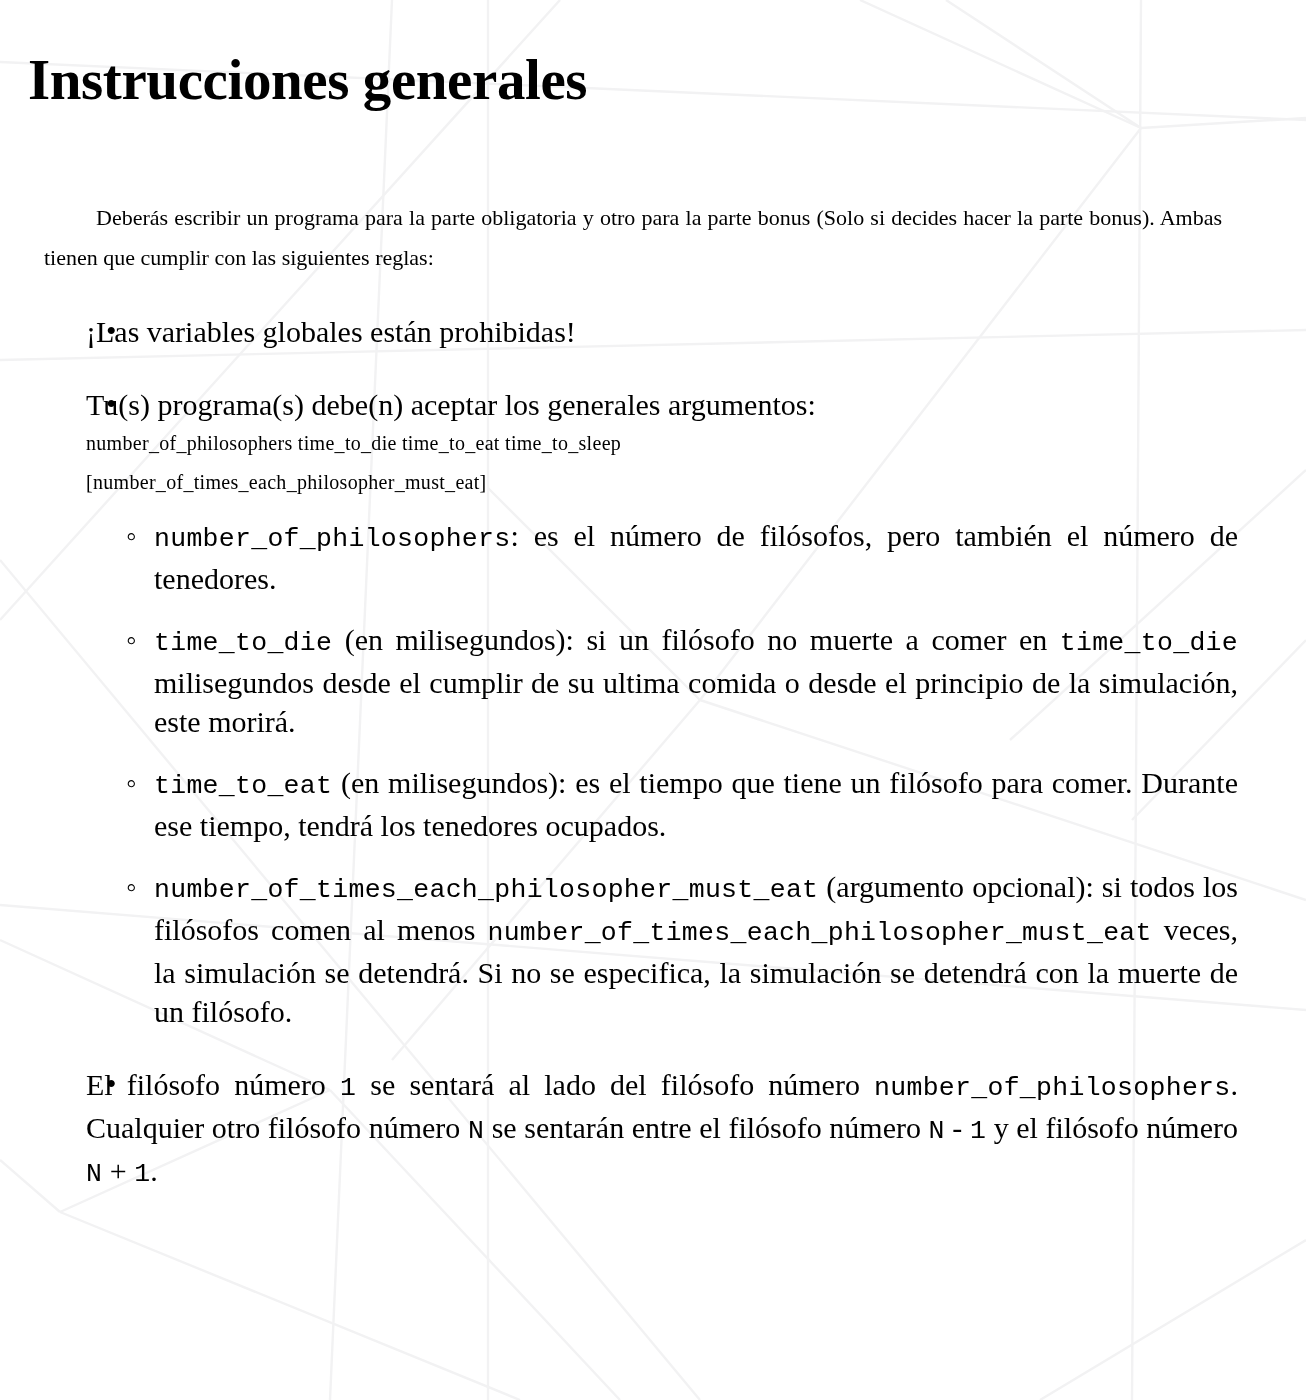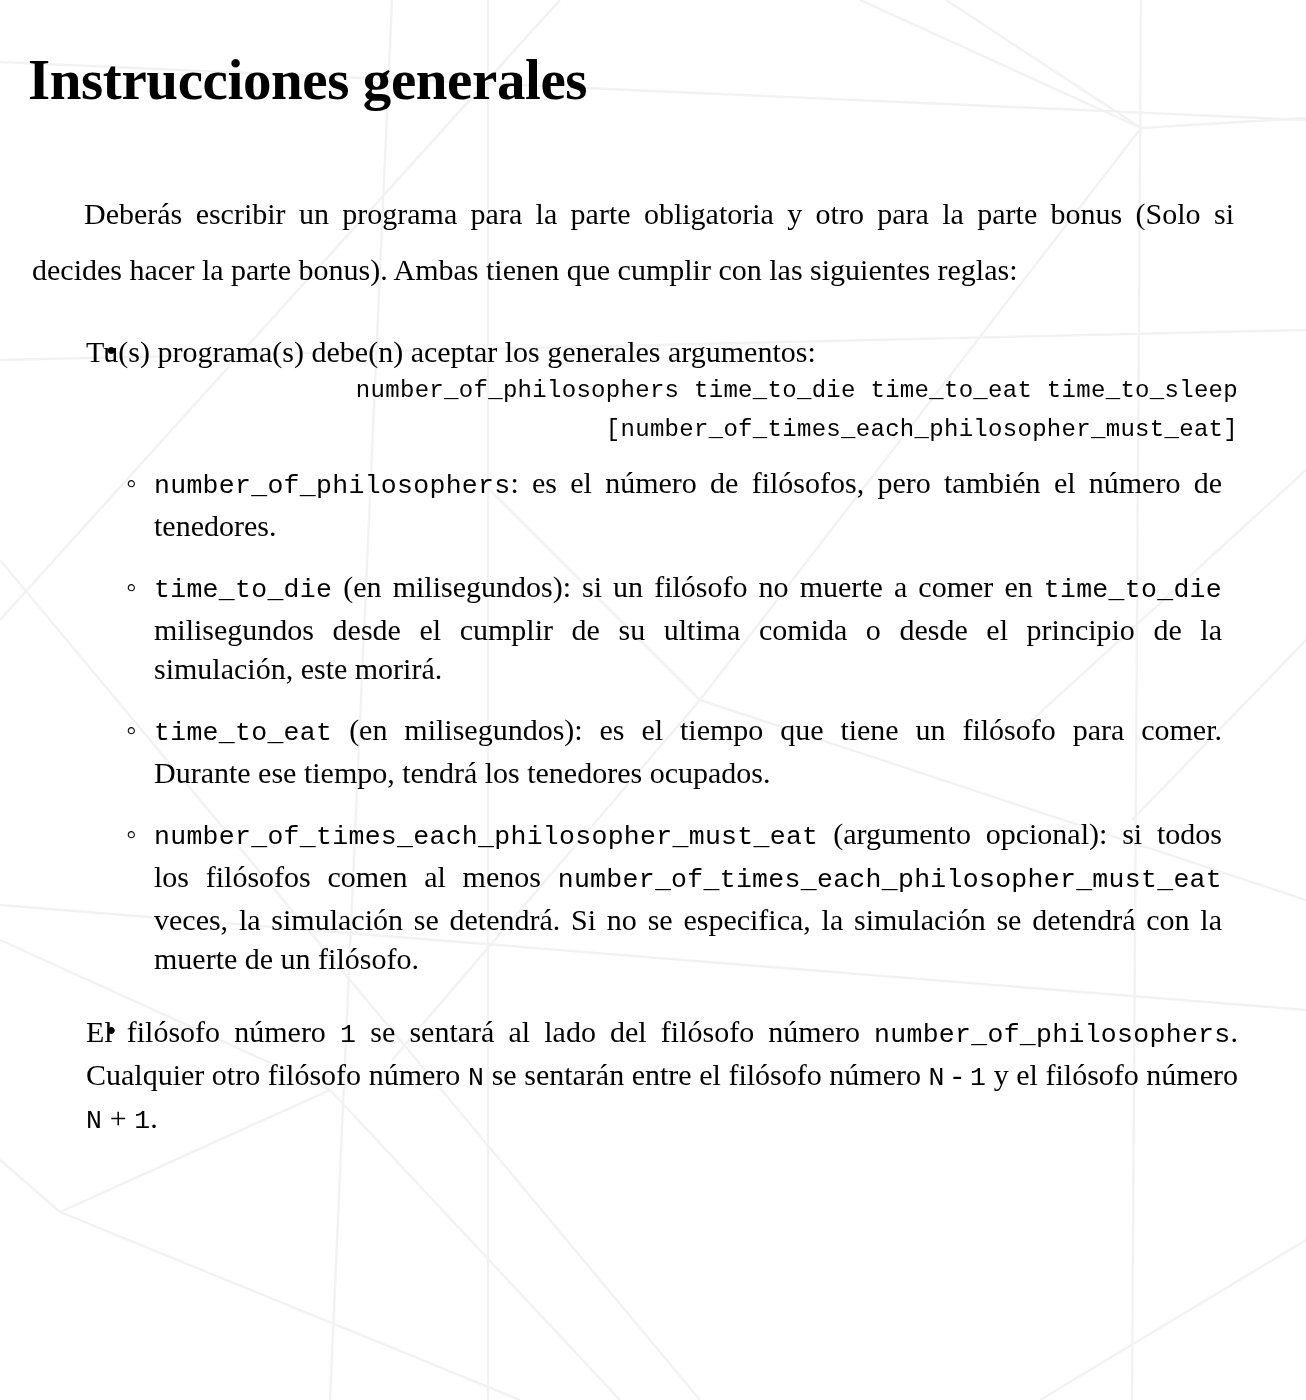--- a/index.html
+++ b/index.html
@@ -50,24 +50,24 @@
   }
 
   .content {
     position: absolute;
     left: 28px;
     top: 182px;
     width: 1210px;
   }
 
   p.intro {
-    margin: 4px;
+    margin: 16px;
     text-indent: 52px;
-    font-size: 30px;
-    line-height: 56px;
+    font-size: 22px;
+    line-height: 40px;
     text-align: justify;
     text-justify: inter-word;
     hyphens: none;
   }
 
   ul.lvl1 {
     list-style: none;
     margin: 0;
     padding: 0;
   }
@@ -86,21 +86,21 @@
     left: 54px;
     top: -1px;
     font-size: 30px;
     line-height: 39px;
   }
   ul.lvl1 > li { margin-left: 24px; }
 
   
   ul.lvl2 {
     list-style: none;
-    margin: 14px 16px 0 0;
+    margin: 14px 0 0 0;
     padding: 0;
   }
   ul.lvl2 > li {
     position: relative;
     margin-left: 40px;
     padding-left: 28px;
     margin-top: 22px;
     font-size: 30px;
     line-height: 39px;
     text-align: justify;
@@ -117,26 +117,26 @@
   }
 
   .mono {
     font-family: "Liberation Mono", "DejaVu Sans Mono", monospace;
     font-size: 26.5px;
     letter-spacing: 0.3px;
     white-space: nowrap;
   }
   .mono-block {
     display: block;
-    font-family: Liberation Mono, monospace;
-    font-size: 24px;
+    font-family: Liberation Serif, serif;
+    font-size: 20px;
     letter-spacing: 0.3px;
     line-height: 39px;
     white-space: nowrap;
-    text-align: right;
+    text-align: left;
   }
 </style>
 </head>
 <body>
 
 <svg id="bg-watermark" viewBox="0 0 1306 1400" preserveAspectRatio="none" xmlns="http://www.w3.org/2000/svg">
   <g stroke="#f2f2f3" stroke-width="2.4" fill="none">
     <path d="M 392 0 L 330 1400"></path>
     <path d="M 1141 0 L 1132 1400"></path>
     <path d="M 488 0 L 488 1400"></path>
@@ -166,20 +166,23 @@
 <div id="page">
 
   <h1 class="doc-title">Instrucciones generales</h1>
 
   <div class="content">
 
     <p class="intro">Deberás escribir un programa para la parte obligatoria y otro para la parte bonus (Solo si decides hacer la parte bonus). Ambas tienen que cumplir con las siguientes reglas:</p>
 
     <ul class="lvl1">
 
+      <li>
+        <span>¡Las variables globales están prohibidas!</span>
+      </li>
 
       <li>
         <span>Tu(s) programa(s) debe(n) aceptar los generales argumentos:</span>
         <span class="mono-block">number_of_philosophers time_to_die time_to_eat time_to_sleep</span>
         <span class="mono-block">[number_of_times_each_philosopher_must_eat]</span>
 
         <ul class="lvl2">
 
           <li>
             <span class="mono">number_of_philosophers</span><span>: es el número de filósofos, pero también el número de tenedores.</span>

